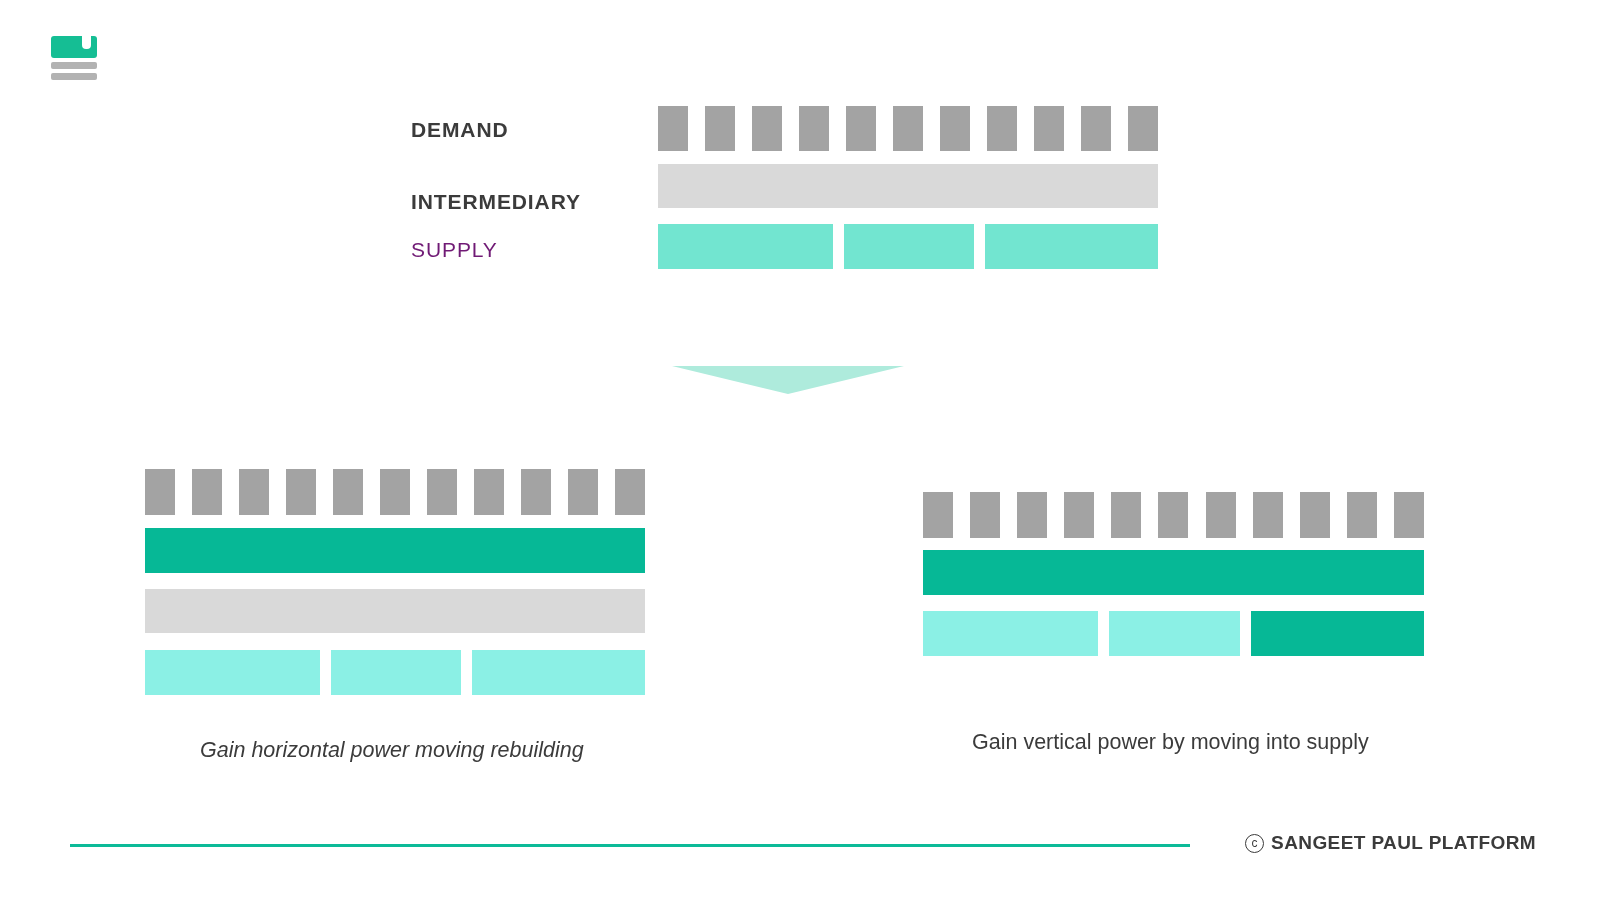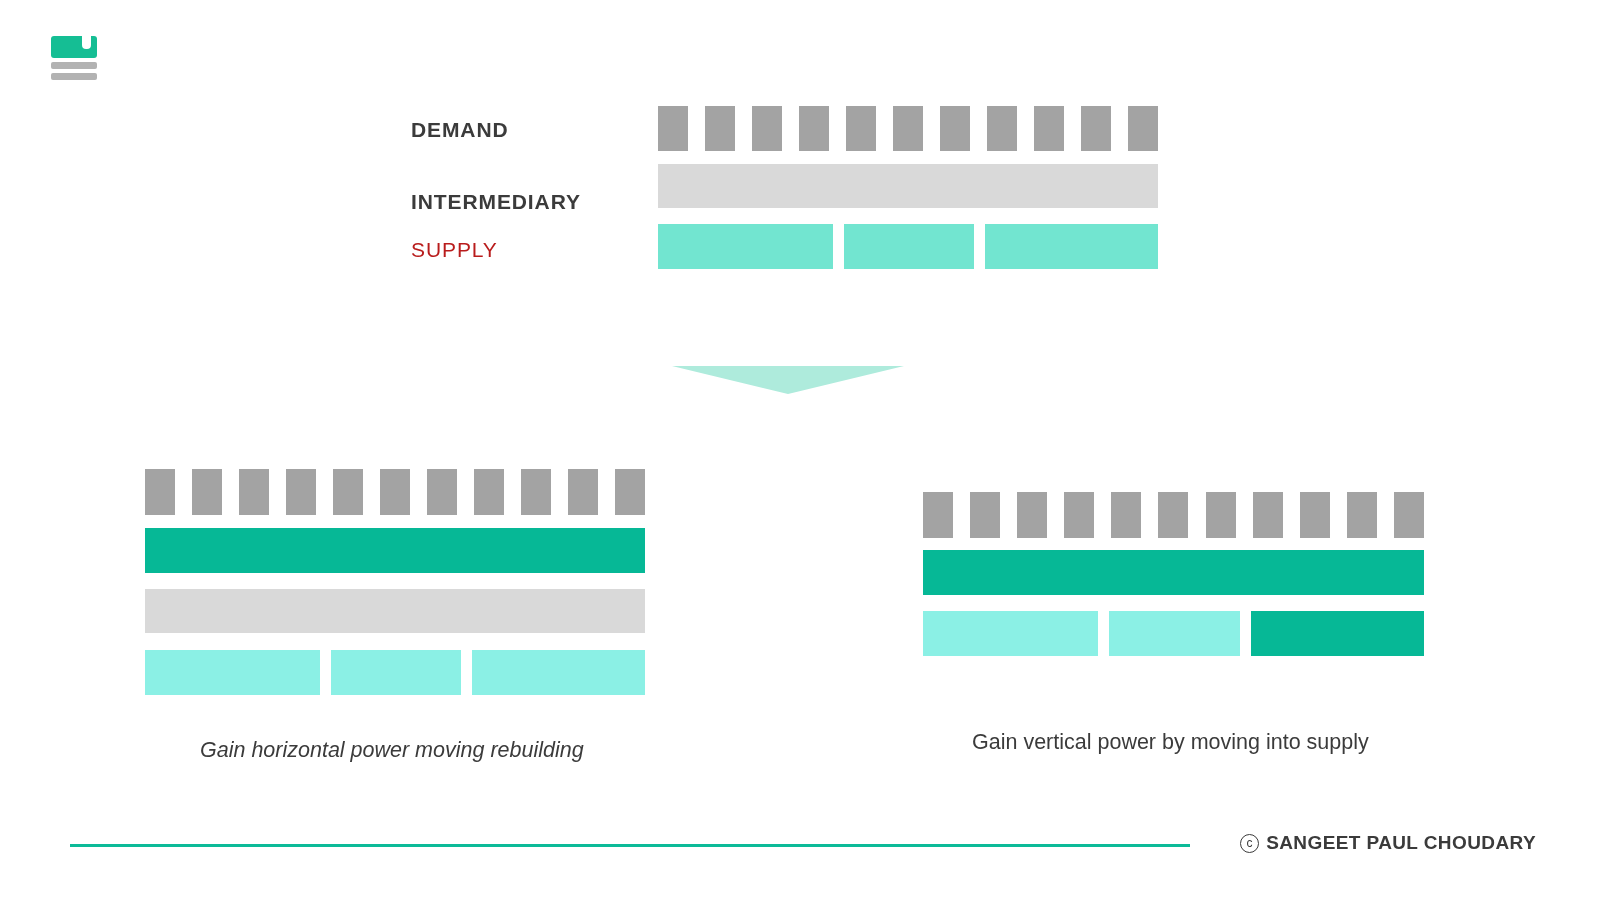--- a/index.html
+++ b/index.html
@@ -100,21 +100,21 @@
   #top-diagram { position: absolute; left: 0; top: 0; }
 
   .row-label {
     position: absolute;
     font-size: 21px;
     letter-spacing: 0.9px;
     color: #3b3b3b;
     white-space: nowrap;
   }
   .row-label.bold { font-weight: bold; }
-  .row-label.regular { font-weight: normal; color: #b91c1c; }
+  .row-label.regular { font-weight: normal; color: #701a75; }
 
   #label-demand       { left: 411px; top: 118px; }
   #label-intermediary { left: 411px; top: 190px; }
   #label-supply       { left: 411px; top: 238px; }
 
   #top-demand-row {
     left: 658px; top: 106px; width: 500px; height: 45px;
     justify-content: space-between;
   }
   #top-demand-row .unit { width: 30px; height: 45px; }
@@ -315,14 +315,14 @@
       <div class="block" style="width: 26%; background: rgb(139, 240, 229); margin-right: 2.2%;"></div>
       <div class="block" style="width: 34.6%; background: rgb(6, 184, 150);"></div>
     </div>
 </div>
 
 <div class="caption" id="caption-right">Gain vertical  power by moving into supply</div>
 
 <div id="footer-rule"></div>
 <div id="footer-credit">
   <span id="copyright-icon">c</span>
-  <span>SANGEET PAUL CHOUDARY</span>
+  <span>SANGEET PAUL PLATFORM</span>
 </div>
 
 </body></html>

